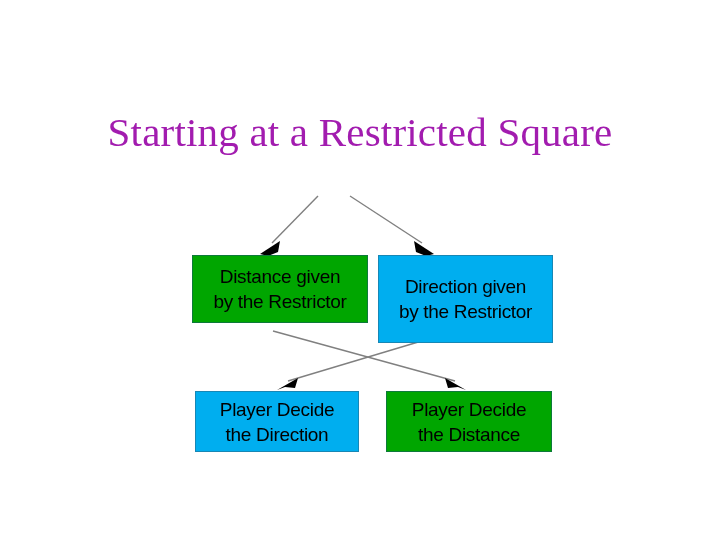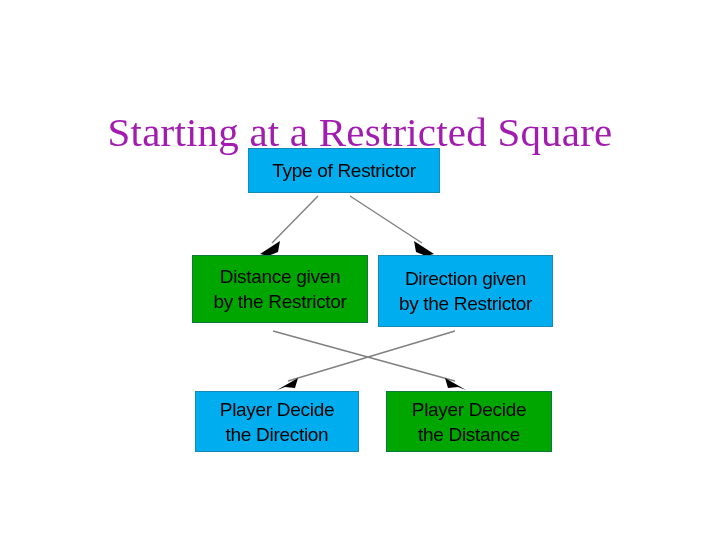--- a/index.html
+++ b/index.html
@@ -66,21 +66,21 @@
   #node-distance-given {
     left: 192px;
     top: 255px;
     width: 176px;
     height: 68px;
   }
   #node-direction-given {
     left: 378px;
     top: 255px;
     width: 175px;
-    height: 72px;
+    height: 88px;
   }
   #node-player-decide-direction {
     left: 195px;
     top: 391px;
     width: 164px;
     height: 61px;
   }
   #node-player-decide-distance {
     left: 386px;
     top: 391px;
@@ -111,23 +111,20 @@
       <line x1="455" y1="331" x2="288" y2="381"></line>
     </g>
     <g fill="#000000">
       <polygon points="260,254 280,241 278,252 268,256"></polygon>
       <polygon points="434,254 414,241 416,252 426,256"></polygon>
       <polygon points="466,390 445,378 448,388 458,387"></polygon>
       <polygon points="277,390 298,378 295,388 285,387"></polygon>
     </g>
   </svg>
 
-  <div class="node node-cyan" id="node-type-of-restrictor">
-    <span class="node-label">Type of Restrictor</span>
-  </div>
 
   <div class="node node-green" id="node-distance-given">
     <span class="node-label">Distance given
 by the Restrictor</span>
   </div>
 
   <div class="node node-cyan" id="node-direction-given">
     <span class="node-label">Direction given
 by the Restrictor</span>
   </div>

